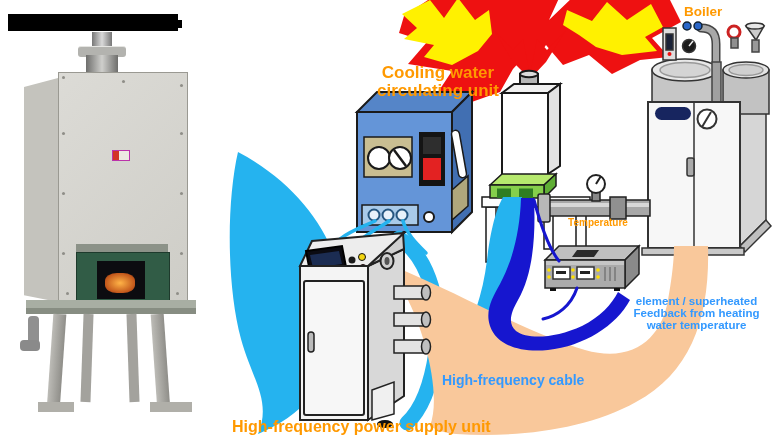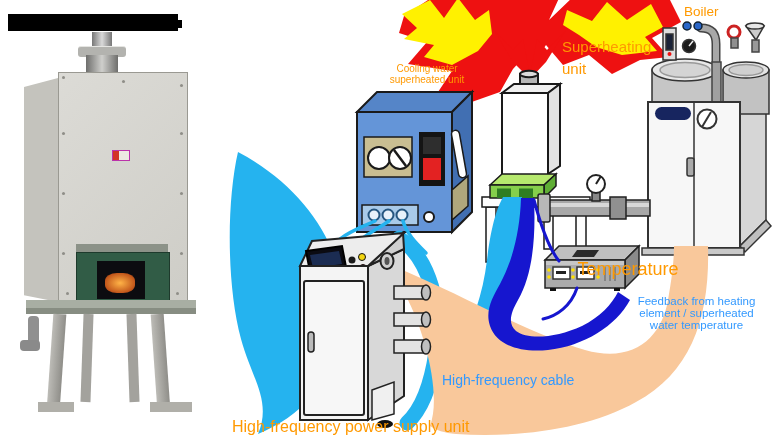--- a/index.html
+++ b/index.html
@@ -1,20 +1,20 @@
 <!DOCTYPE html>
 <html><head>
 <meta charset="utf-8">
 <style>
   html,body{margin:0;padding:0;background:#fff;}
   #canvas{position:relative;width:773px;height:438px;background:#fff;overflow:hidden;
           font-family:"Liberation Sans",sans-serif;}
   .abs{position:absolute;}
   svg{position:absolute;left:0;top:0;}
-  .label{position:absolute;font-weight:normal;line-height:1.05;z-index:6;white-space:nowrap;}
+  .label{position:absolute;font-weight:bold;line-height:1.05;z-index:6;white-space:nowrap;}
   .lbl-orange{color:#FF9900;}
   .lbl-blue{color:#3399FF;}
   .ctr{text-align:center;}
   
   #photo{position:absolute;left:18px;top:28px;width:184px;height:392px;}
   .ph{position:absolute;}
 </style>
 </head>
 <body>
 
@@ -205,39 +205,35 @@
           <line x1="615" y1="267" x2="615" y2="281"></line>
       </g>
       <rect x="550" y="288" width="6" height="3" fill="#111" stroke="none"></rect>
       <rect x="614" y="288" width="6" height="3" fill="#111" stroke="none"></rect>
     </g>
 
     <path fill="none" stroke="#1616CF" stroke-width="3" stroke-linecap="round" d="M534,200 C542,230 550,250 559,261"></path>
     <path fill="none" stroke="#1616CF" stroke-width="3" stroke-linecap="round" d="M577,288 C571,306 557,316 543,319"></path>
   </svg>
 
-  <div class="label lbl-orange ctr" style="left:364px;top:64px;width:126px;font-size:10px;">
+  <div class="label lbl-orange ctr" style="left:375px;top:64px;width:126px;font-size:17px;">
     <span style="display:block">Cooling water</span>
-    <span style="display:block">superheated unit</span>
-  </div>
-
-  <div class="label lbl-orange" style="left:562px;top:36px;font-size:15px;line-height:1.45;">
-    <span style="display:block">Superheating</span>
-    <span style="display:block">unit</span>
-  </div>
+    <span style="display:block">circulating unit</span>
+  </div>
+
 
   <div class="label lbl-orange" style="left:684px;top:5px;font-size:13.5px;">Boiler</div>
 
-  <div class="label lbl-orange ctr" style="left:568px;top:218px;width:120px;font-size:18px;margin-top:42px;">
+  <div class="label lbl-orange ctr" style="left:538px;top:218px;width:120px;font-size:10px;">
     <span style="display:block">Temperature</span>
   </div>
 
   <div class="label lbl-blue ctr" style="left:620px;top:295px;width:153px;font-size:11.5px;">
+    <span style="display:block">element / superheated</span>
     <span style="display:block">Feedback from heating</span>
-    <span style="display:block">element / superheated</span>
     <span style="display:block">water temperature</span>
   </div>
 
   <div class="label lbl-blue" style="left:442px;top:373px;font-size:14px;">High-frequency cable</div>
 
   <div class="label lbl-orange" style="left:232px;top:419px;font-size:16px;">High-frequency power supply unit</div>
 
 </div>
 
 </body></html>

